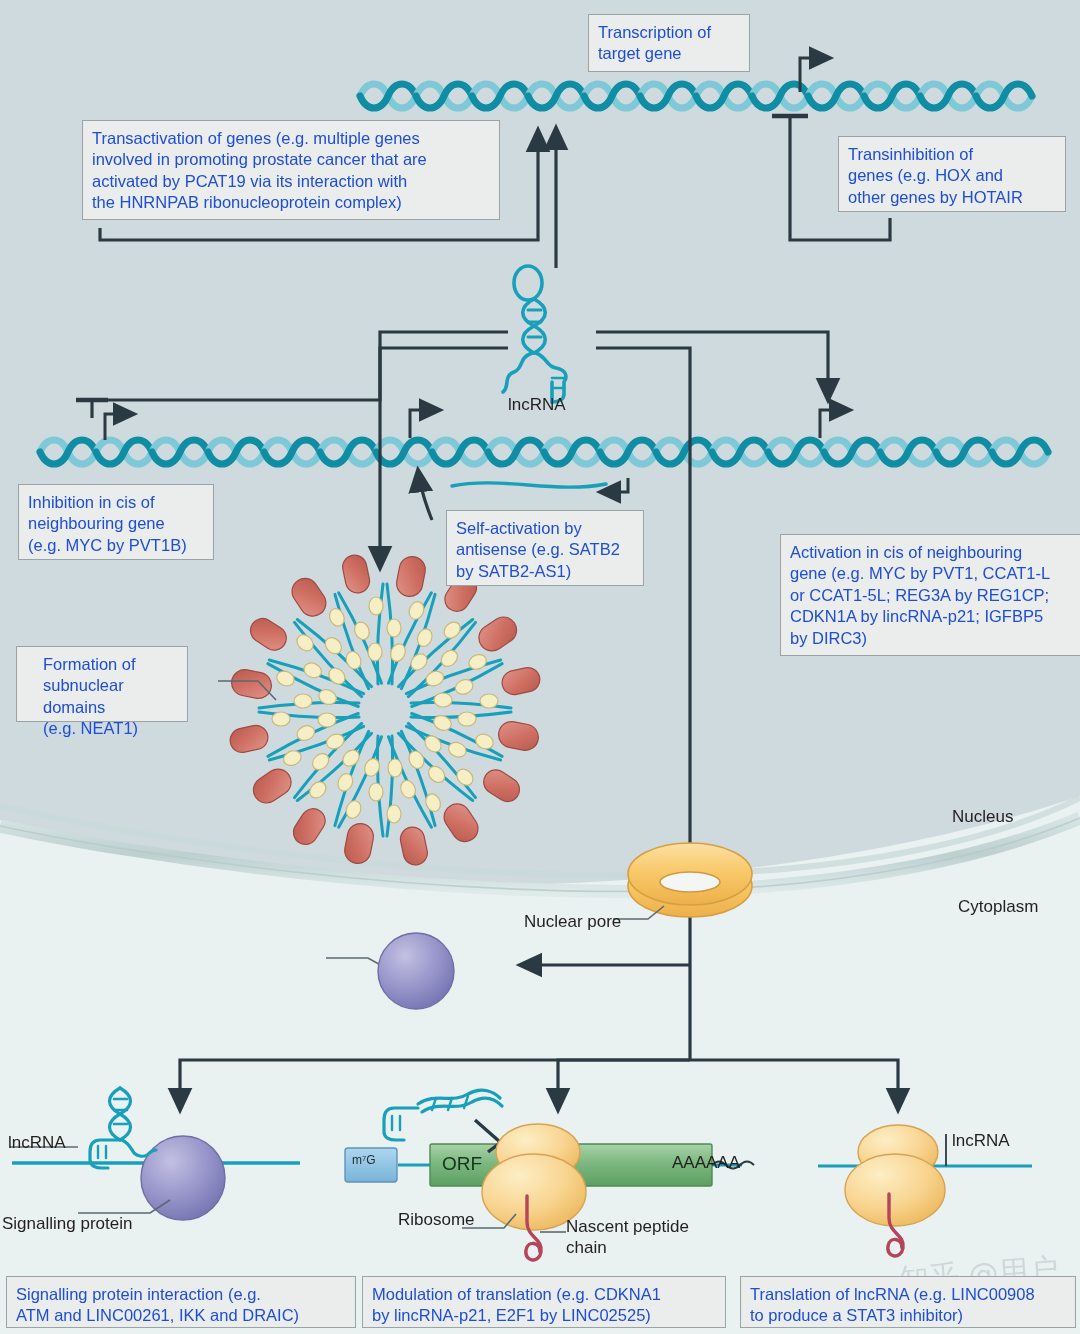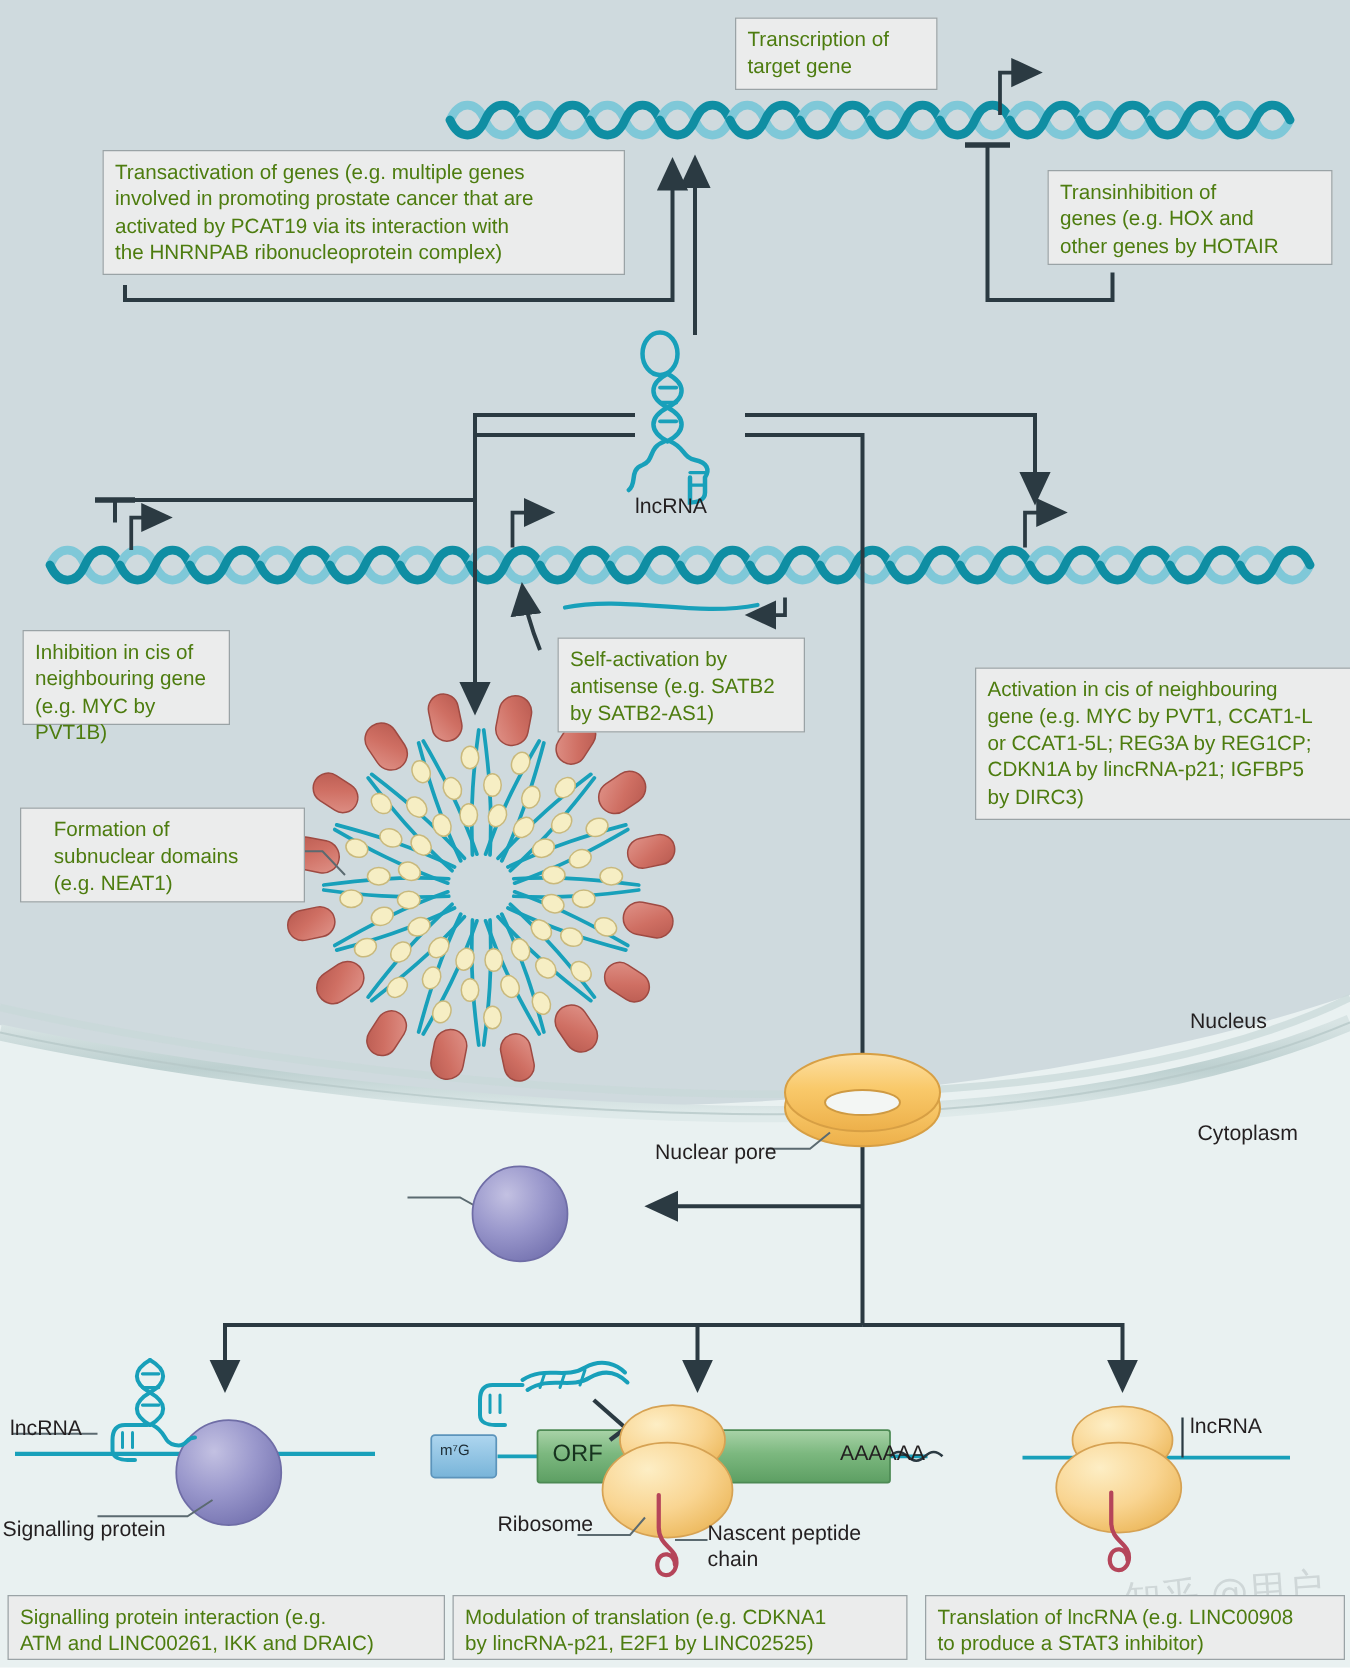--- a/index.html
+++ b/index.html
@@ -9,21 +9,21 @@
     background:#ffffff;
     overflow:hidden;
   }
   #stage{position:relative;width:1080px;height:1334px;overflow:hidden;}
   #bg{position:absolute;inset:0;}
 
   .box{
     position:absolute;
     background:#ebecec;
     border:1px solid #9aa3a6;
-    color:#4d7c0f;
+    color:#1d4ed8;
     font-size:16.5px;
     line-height:1.30;
     padding:7px 9px;
     box-sizing:border-box;
     white-space:pre-line;
   }
 
   .plainlbl{
     position:absolute;
     color:#231f20;
@@ -465,35 +465,35 @@
 
   <div class="box" style="left:82px;top:120px;width:418px;height:100px;">Transactivation of genes (e.g. multiple genes
 involved in promoting prostate cancer that are
 activated by PCAT19 via its interaction with
 the HNRNPAB ribonucleoprotein complex)</div>
 
   <div class="box" style="left:838px;top:136px;width:228px;height:76px;">Transinhibition of
 genes (e.g. HOX and
 other genes by HOTAIR</div>
 
-  <div class="box" style="left:18px;top:504px;width:166px;height:76px;">Inhibition in cis of
+  <div class="box" style="left:18px;top:484px;width:196px;height:76px;">Inhibition in cis of
 neighbouring gene
 (e.g. MYC by PVT1B)</div>
 
   <div class="box" style="left:446px;top:510px;width:198px;height:76px;">Self-activation by
 antisense (e.g. SATB2
 by SATB2-AS1)</div>
 
   <div class="box" style="left:780px;top:510px;width:312px;height:122px;margin-top:24px;">Activation in cis of neighbouring
 gene (e.g. MYC by PVT1, CCAT1-L
 or CCAT1-5L;  REG3A by REG1CP;
 CDKN1A by lincRNA-p21; IGFBP5
 by DIRC3)</div>
 
-  <div class="box" style="left:16px;top:646px;width:228px;height:76px;padding-left:26px;">Formation of
+  <div class="box" style="left:16px;top:646px;width:172px;height:76px;padding-left:26px;">Formation of
 subnuclear domains
 (e.g. NEAT1)</div>
 
 
   <div class="box" style="left:6px;top:1276px;width:350px;height:52px;">Signalling protein interaction (e.g.
 ATM and LINC00261, IKK and DRAIC)</div>
 
   <div class="box" style="left:362px;top:1276px;width:364px;height:52px;">Modulation of translation (e.g. CDKNA1
 by lincRNA-p21, E2F1 by LINC02525)</div>
 

